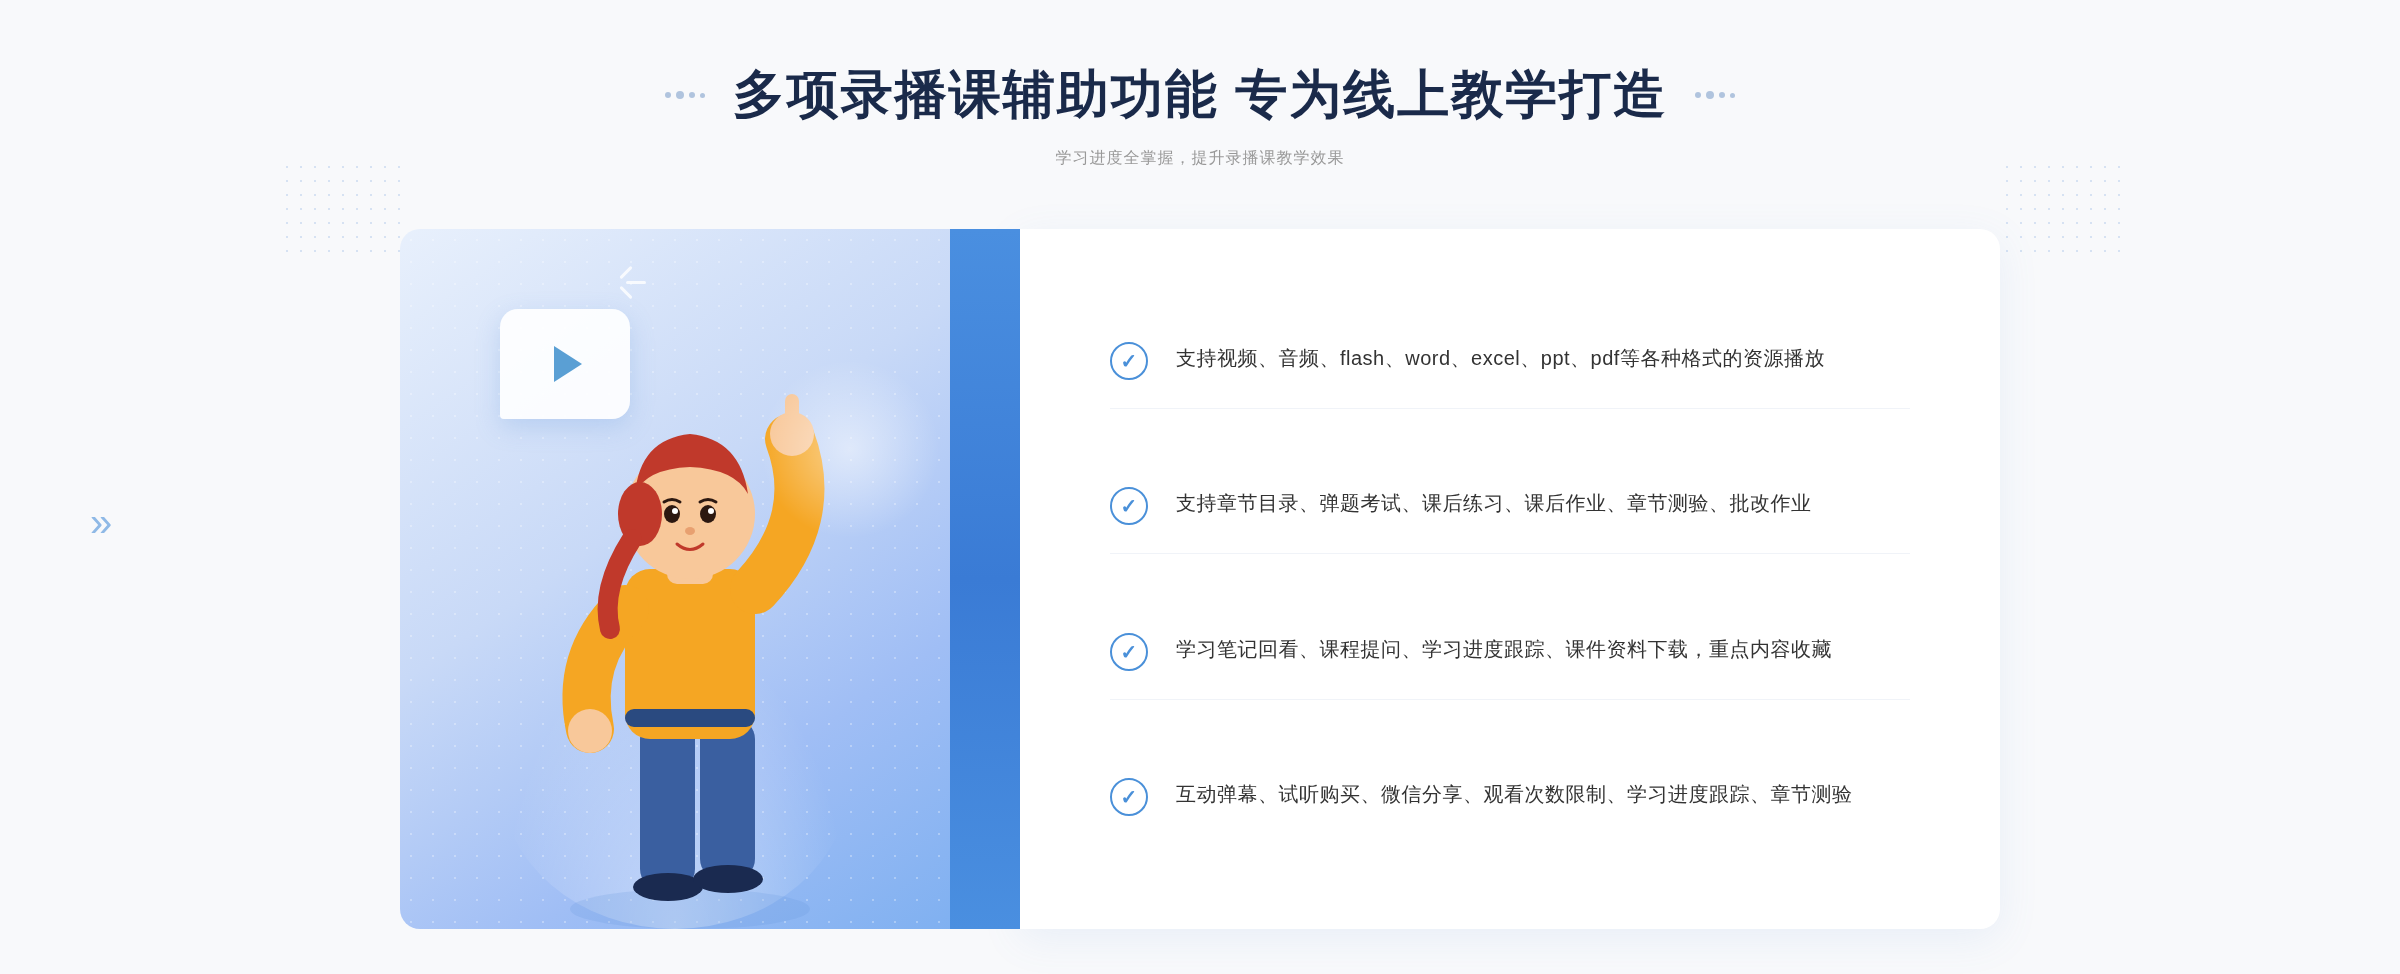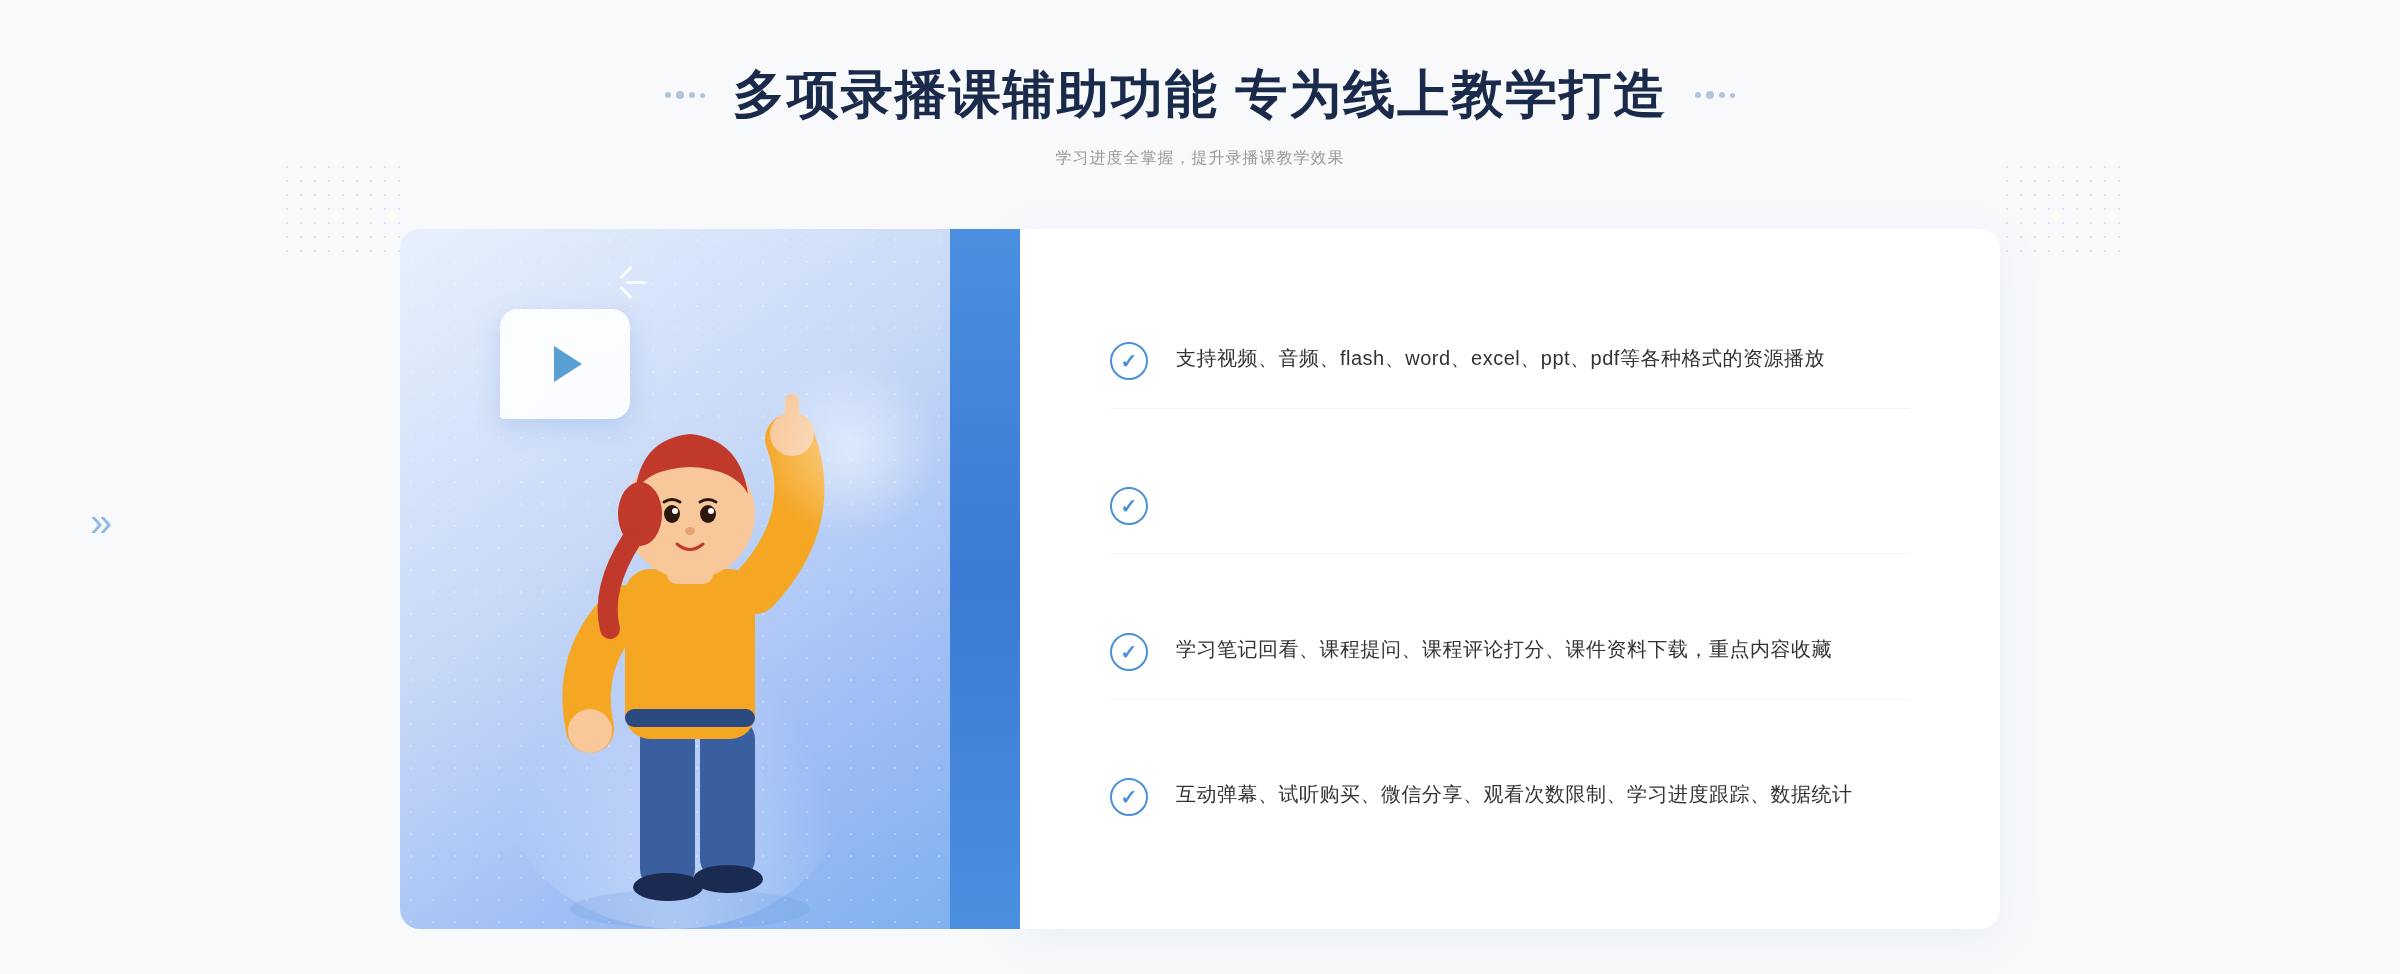--- a/index.html
+++ b/index.html
@@ -415,31 +415,32 @@
         <div class="check-circle">
           <span class="check-mark">✓</span>
         </div>
         <span class="feature-text">支持视频、音频、flash、word、excel、ppt、pdf等各种格式的资源播放</span>
       </div>
 
       <div class="feature-item">
         <div class="check-circle">
           <span class="check-mark">✓</span>
         </div>
+        <span class="feature-text">支持章节目录、弹题考试、课后练习、课后作业、章节测验、批改作业</span>
       </div>
 
       <div class="feature-item">
         <div class="check-circle">
           <span class="check-mark">✓</span>
         </div>
-        <span class="feature-text">学习笔记回看、课程提问、课程评论打分、课件资料下载，重点内容收藏</span>
+        <span class="feature-text">学习笔记回看、课程提问、学习进度跟踪、课件资料下载，重点内容收藏</span>
       </div>
 
       <div class="feature-item">
         <div class="check-circle">
           <span class="check-mark">✓</span>
         </div>
-        <span class="feature-text">互动弹幕、试听购买、微信分享、观看次数限制、学习进度跟踪、数据统计</span>
+        <span class="feature-text">互动弹幕、试听购买、微信分享、观看次数限制、学习进度跟踪、章节测验</span>
       </div>
 
     </div>
   </div>
 </div>
 
 </body></html>

